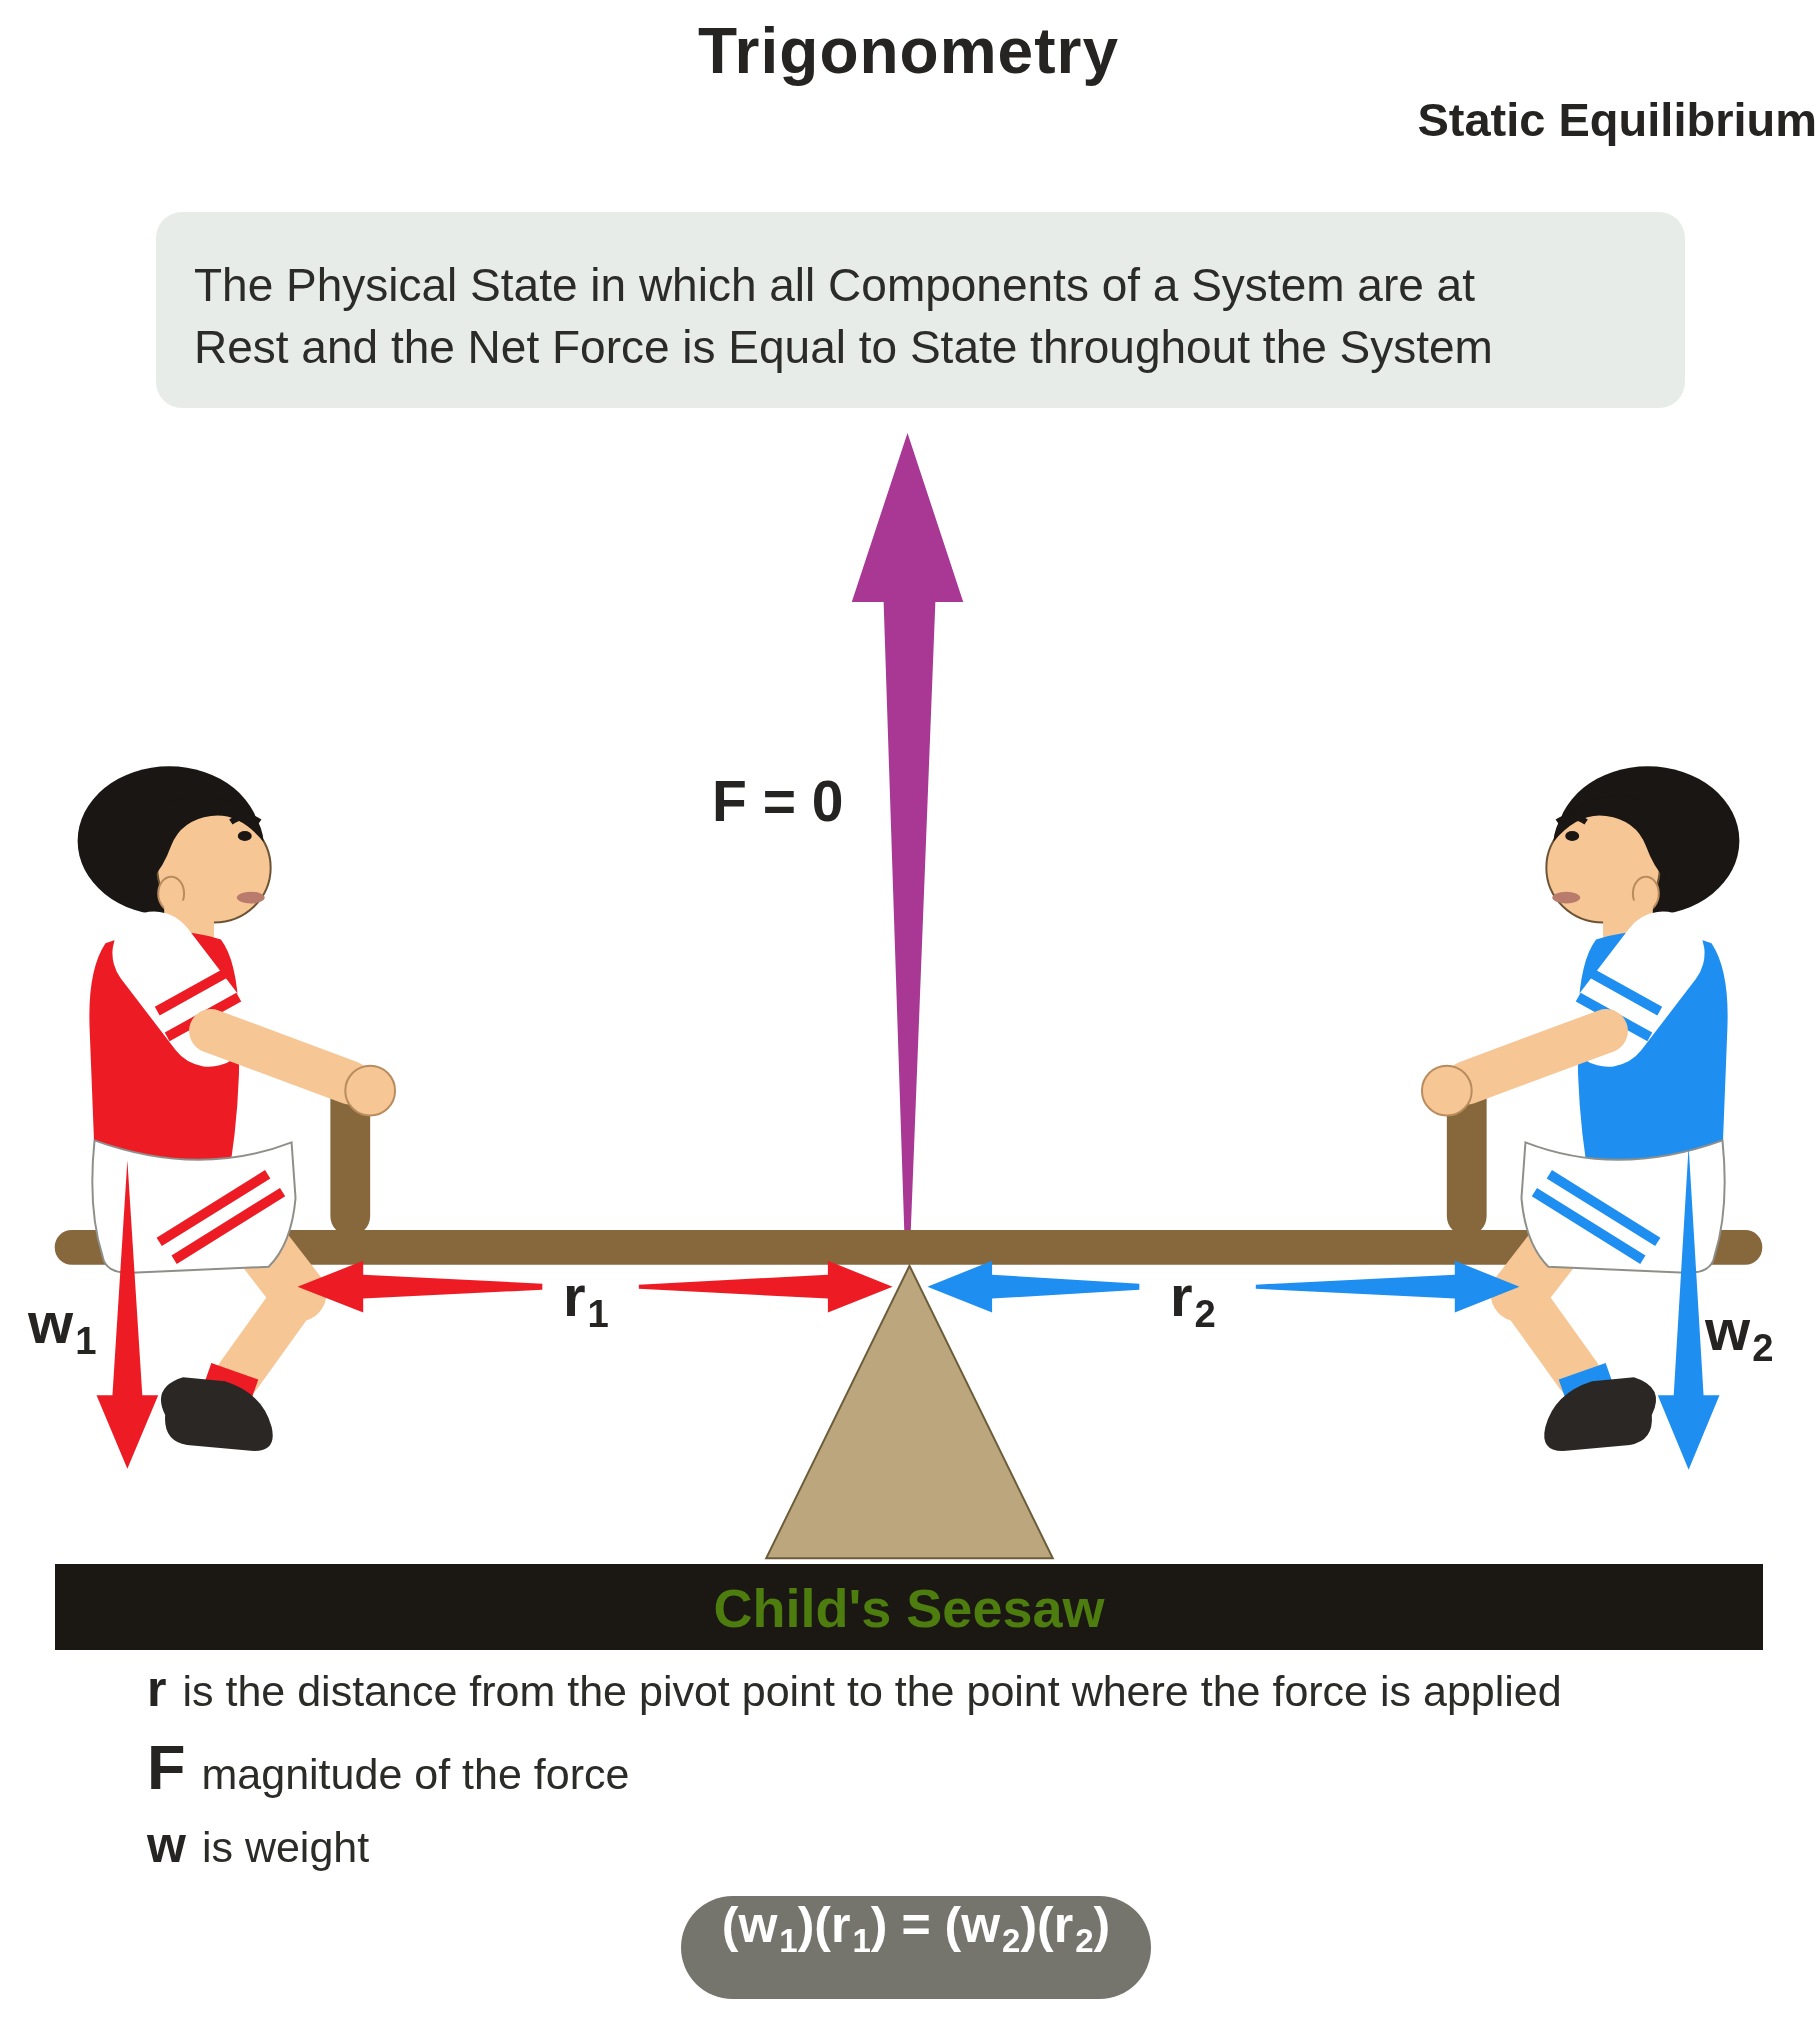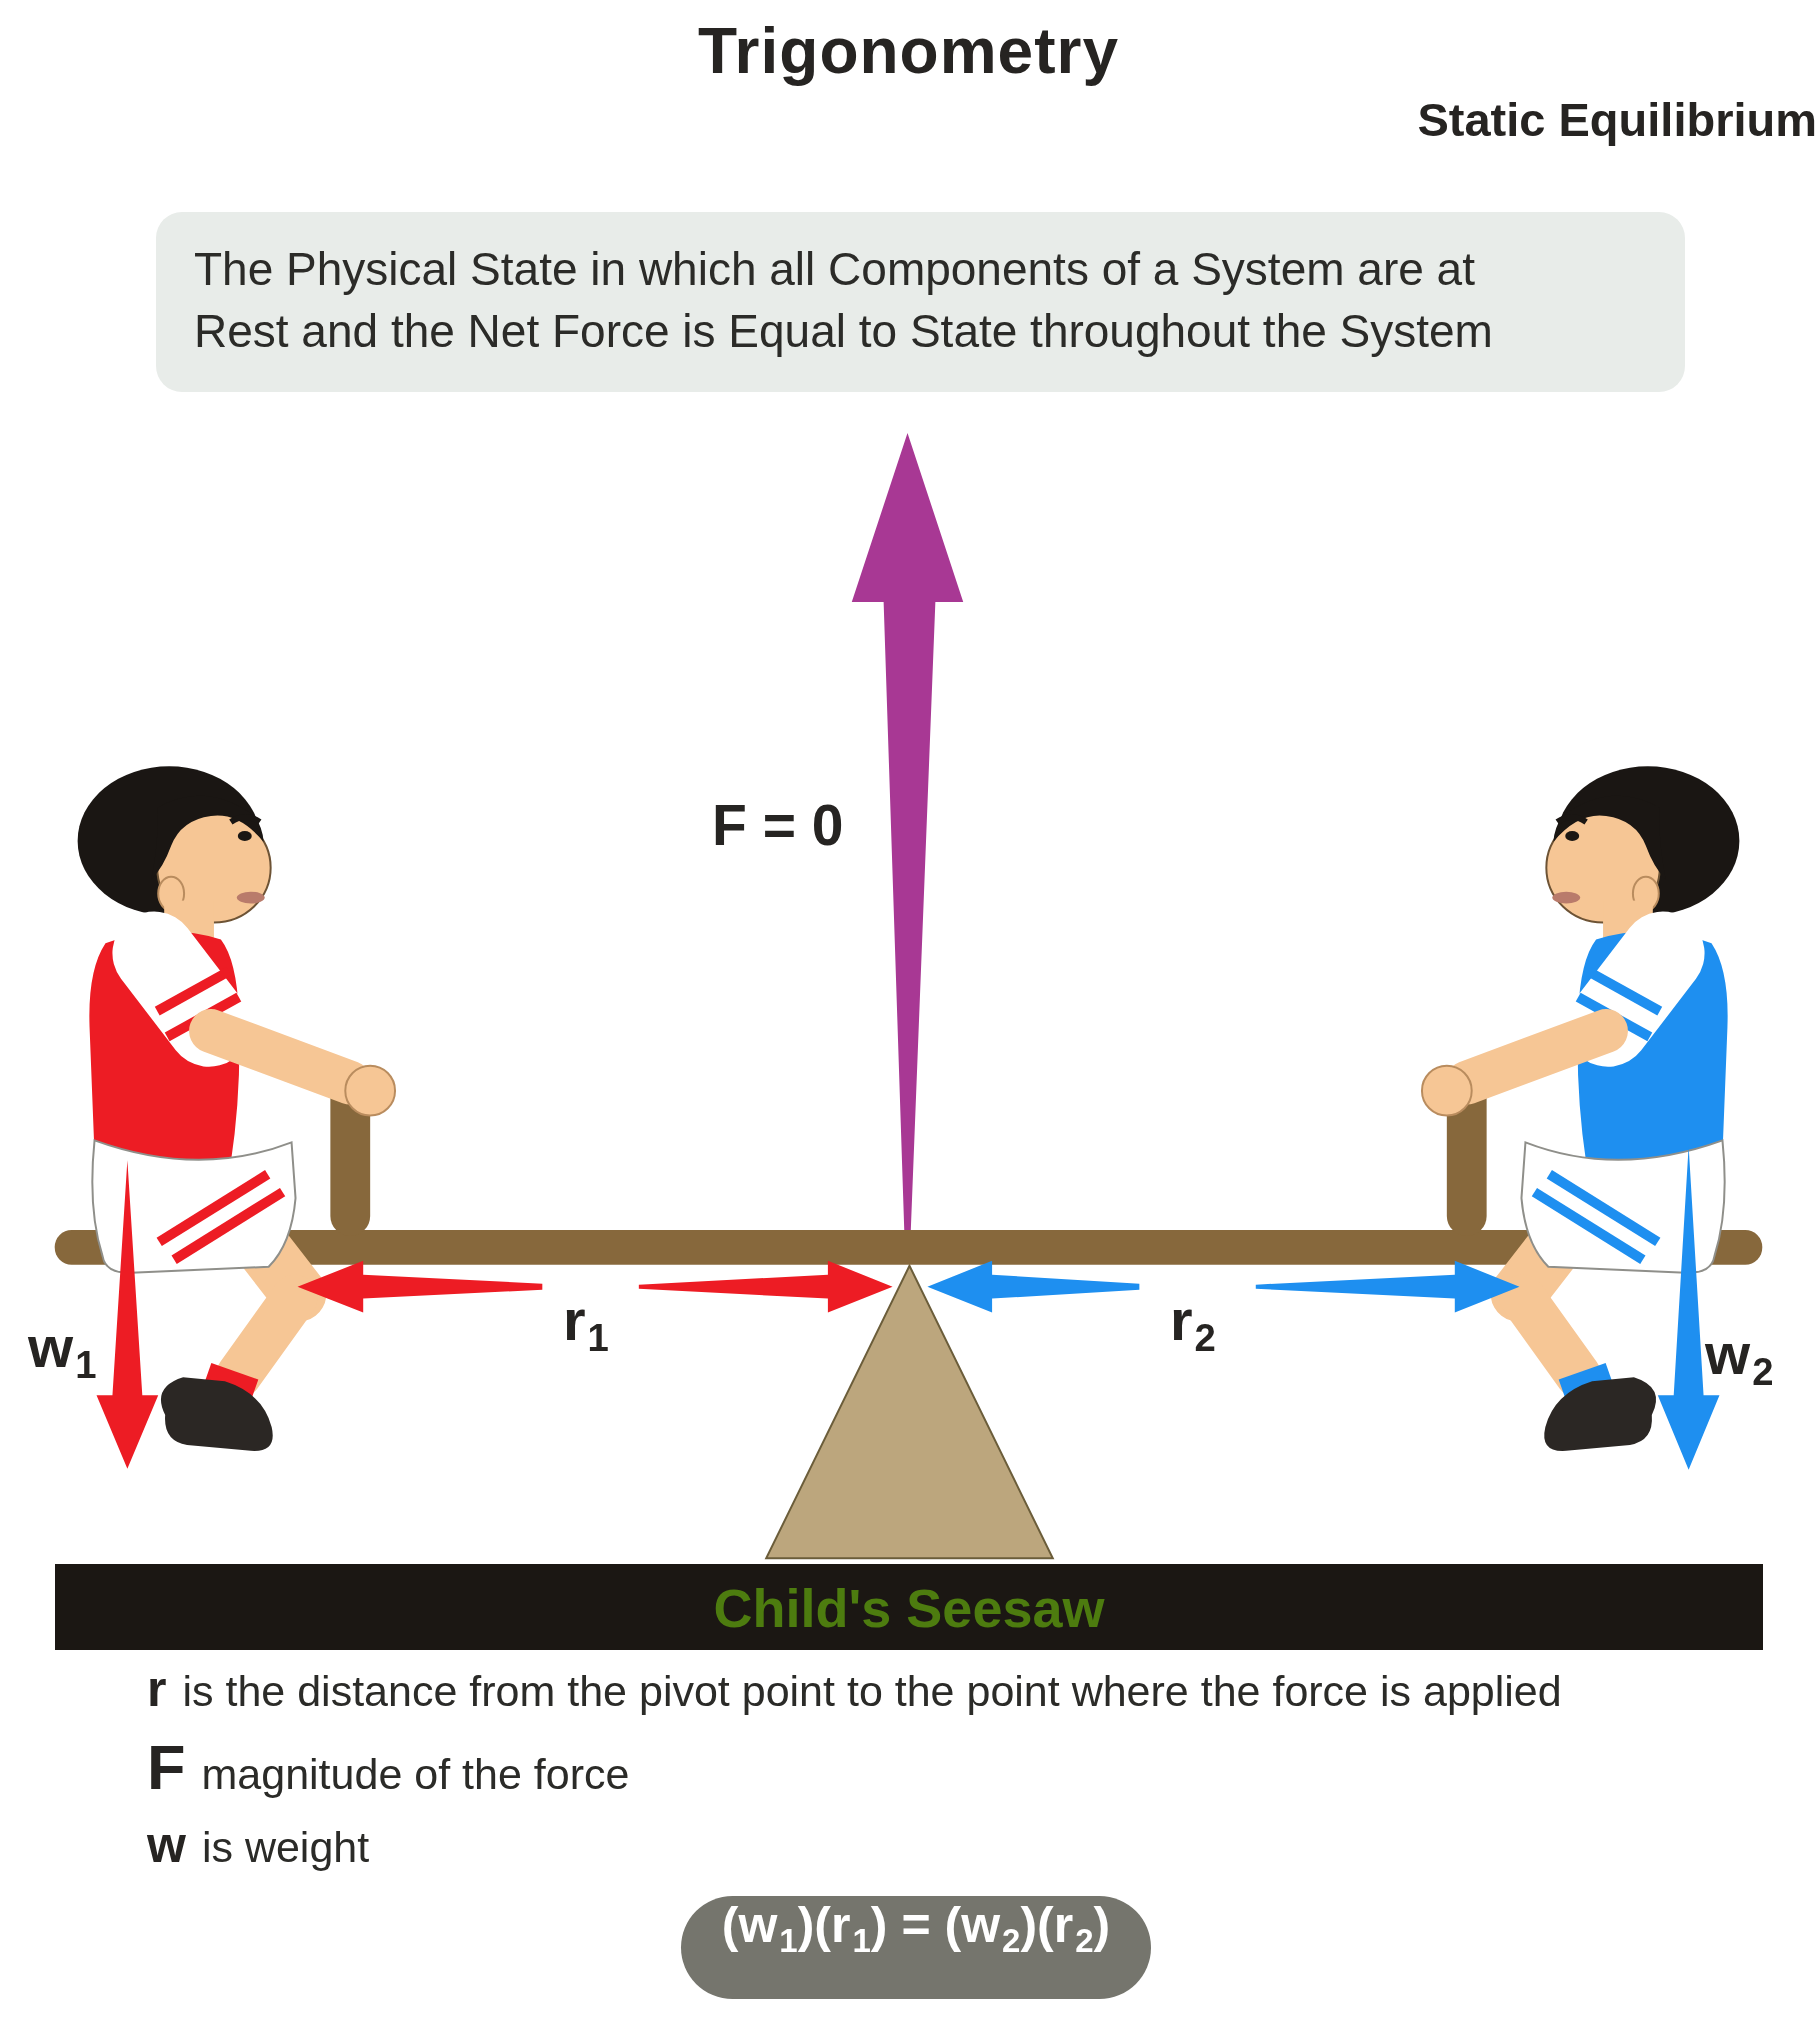--- a/index.html
+++ b/index.html
@@ -8,23 +8,23 @@
     --lips:#B97B6B; --banner-bg:#1B1713; --definition-bg:#E8ECE9;
     --formula-bg:#75756D; --text:#262422; --white:#FFFFFF;
   }
   html,body{margin:0;padding:0;}
   body{background:#fff;font-family:"Liberation Sans",sans-serif;color:var(--text);}
   #canvas{position:relative;width:1817px;height:2038px;background:#fff;overflow:hidden;}
   .abs{position:absolute;}
   .title{top:14px;left:0;width:1817px;text-align:center;font-size:64px;font-weight:bold;letter-spacing:1px;}
   .subtitle{top:92px;left:0;width:1817px;text-align:right;font-size:47px;font-weight:bold;}
   .defbox{left:156px;top:212px;width:1529px;box-sizing:border-box;border-radius:26px;
-          background:var(--definition-bg);padding:26px 30px 30px 38px;
+          background:var(--definition-bg);padding:42px 30px 30px 38px;
           font-size:46px;line-height:62px;color:#2B2B28;}
-  .flabel{font-weight:bold;font-size:58px;color:var(--text);white-space:nowrap;margin-top:24px;}
+  .flabel{font-weight:bold;font-size:58px;color:var(--text);white-space:nowrap;}
   .force-label{left:712px;top:768px;font-size:57px;}
   .sub{font-size:0.66em;display:inline-block;transform:translateY(0.30em);margin-left:2px;}
   .banner{left:55px;top:1564px;width:1708px;height:86px;background:var(--banner-bg);
           color:#4d7c0f;font-weight:bold;font-size:54px;text-align:center;line-height:88px;}
   .legend{left:147px;top:1660px;}
   .legend-row{display:flex;align-items:baseline;margin-bottom:13px;}
   .sym{font-weight:bold;font-size:50px;margin-right:16px;}
   .sym.big{font-size:63px;}
   .ltext{font-size:43px;color:#2B2B28;}
   .formula-pill{left:681px;top:1896px;width:470px;height:103px;border-radius:54px;

